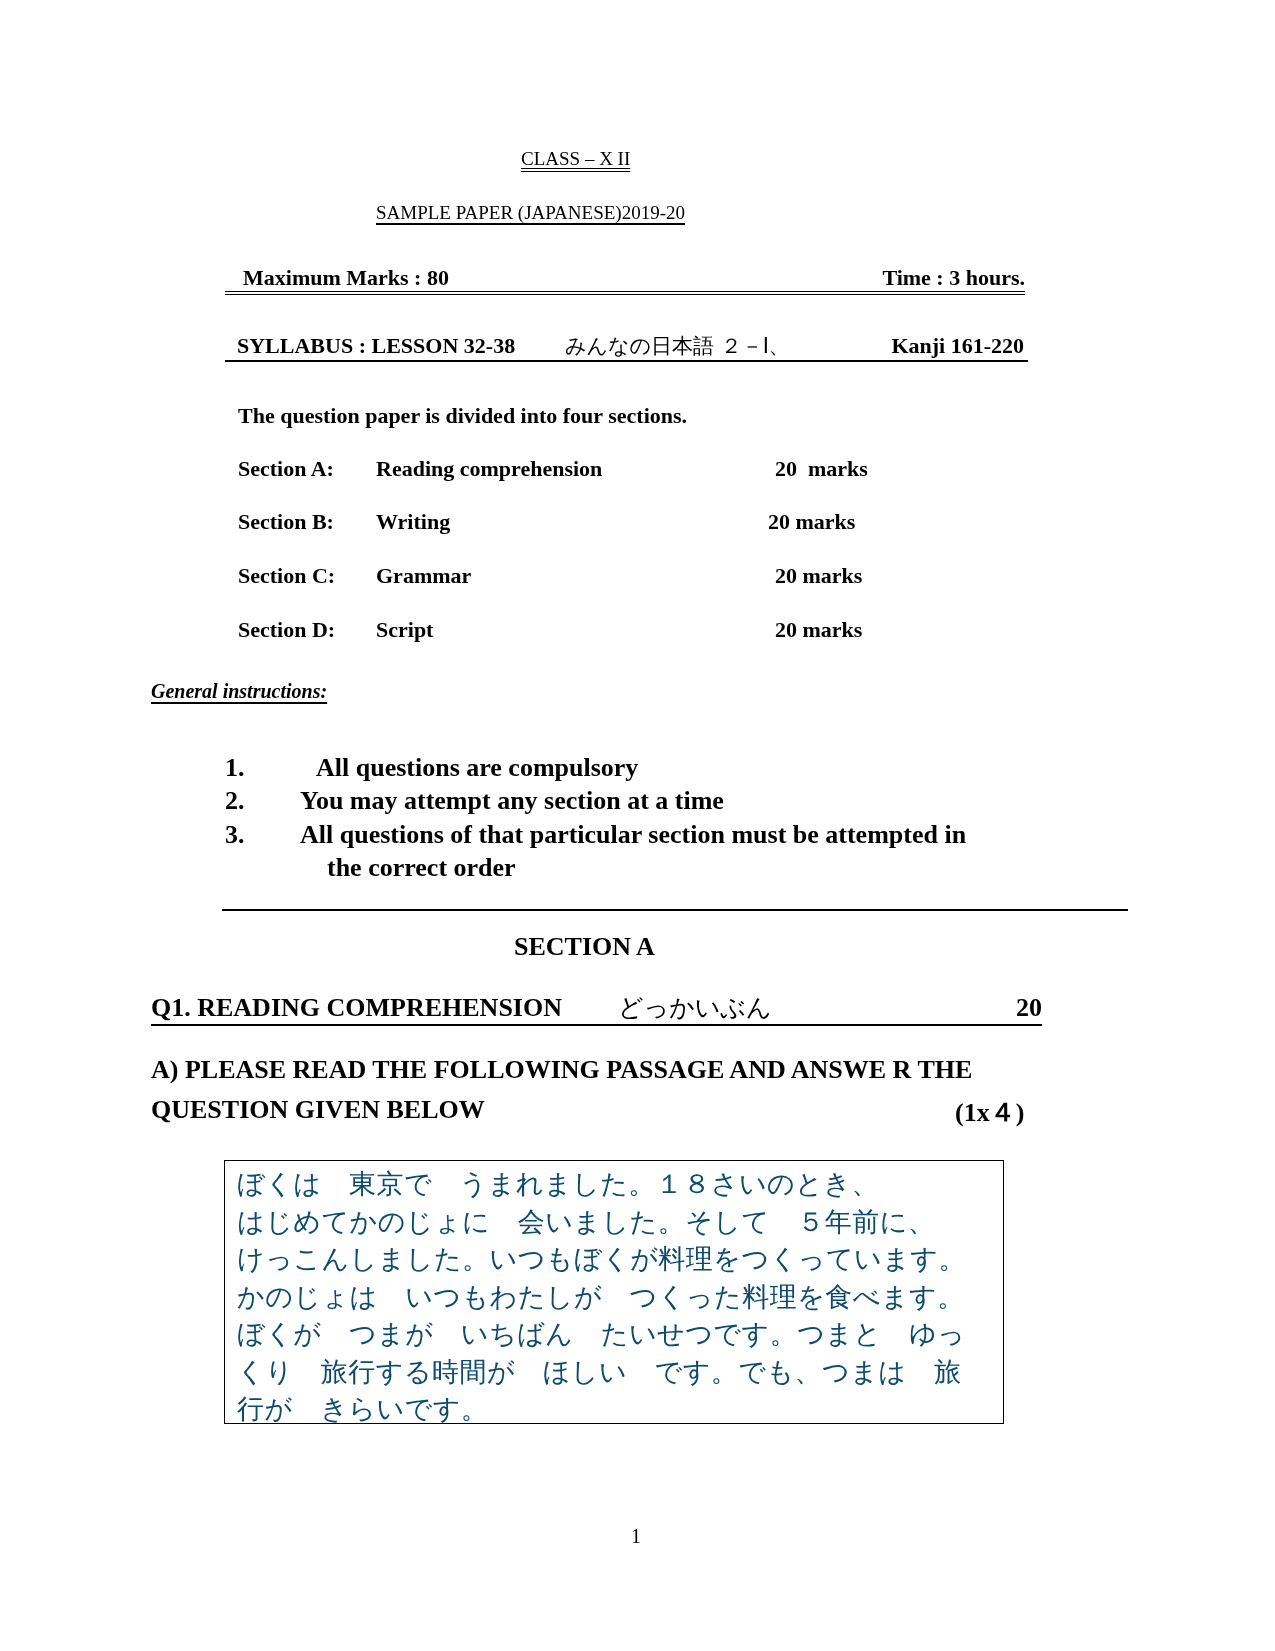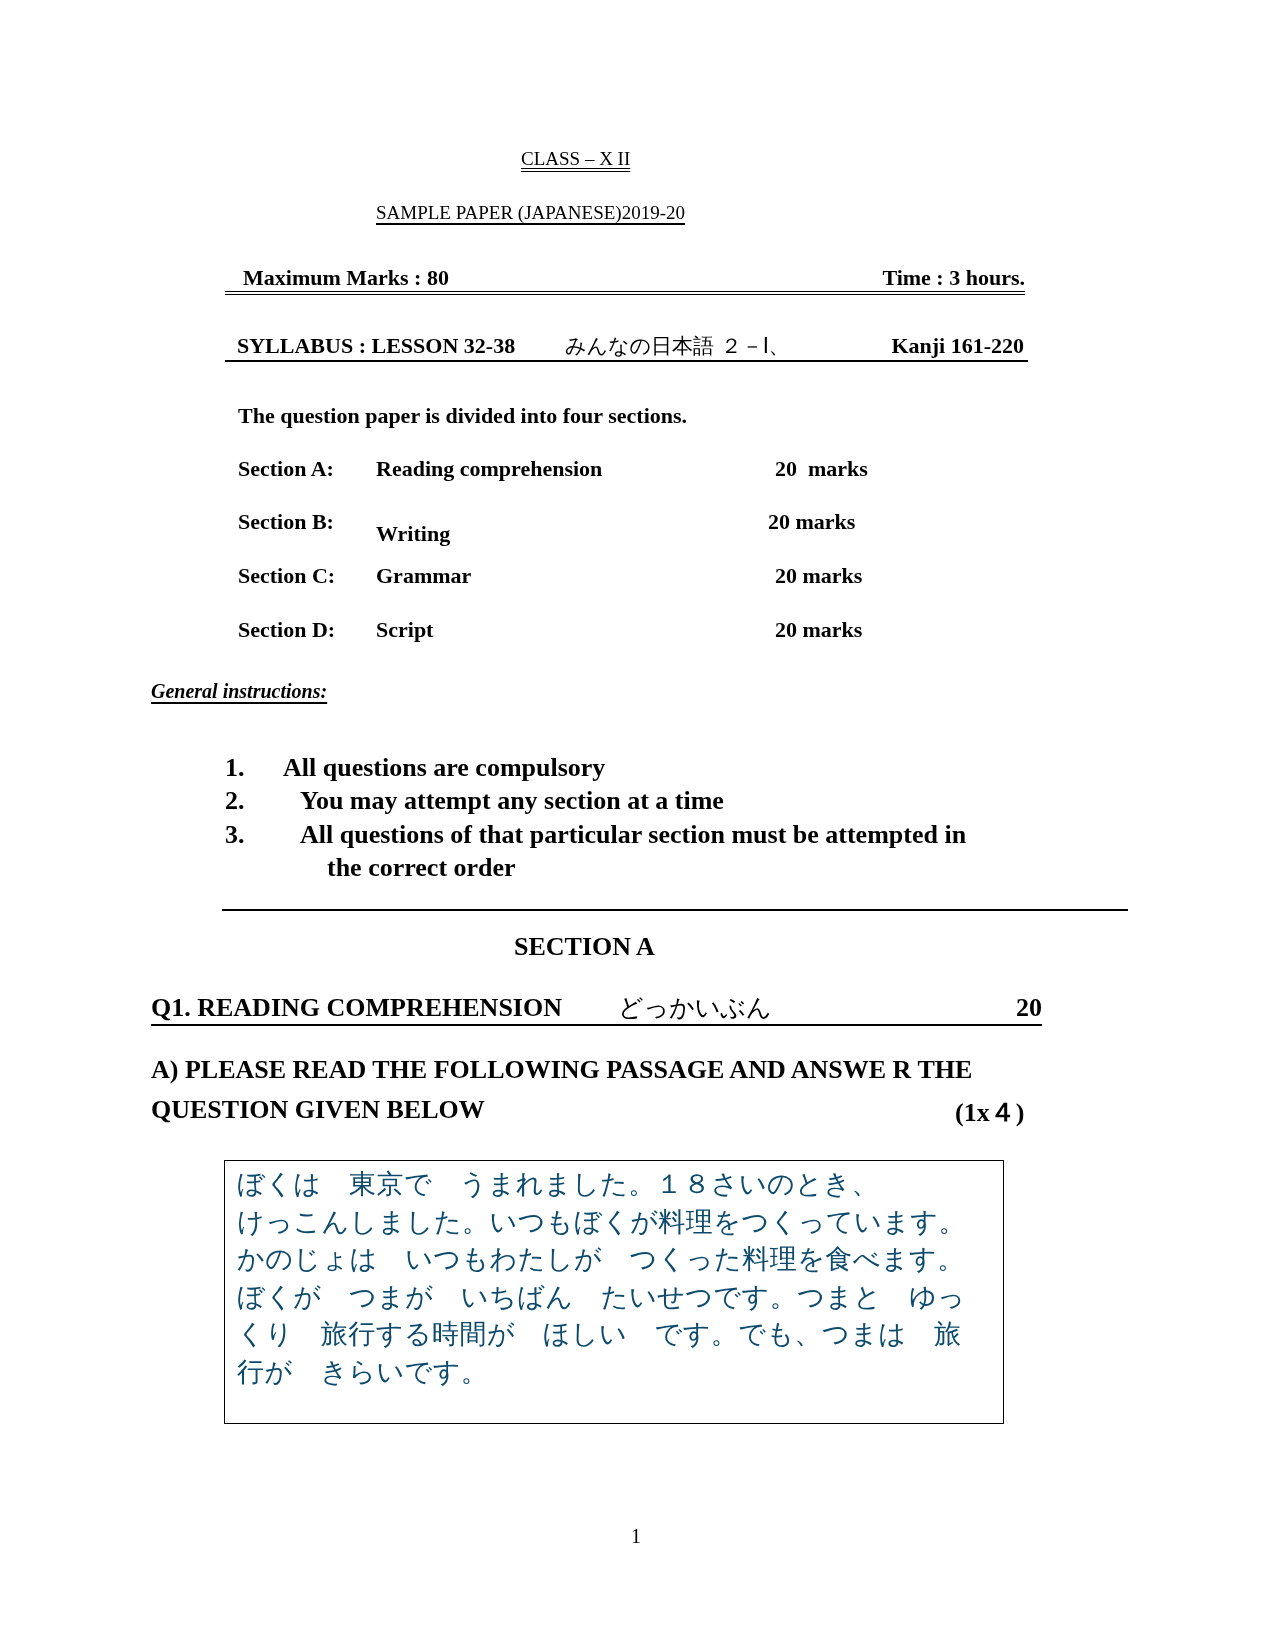--- a/index.html
+++ b/index.html
@@ -38,37 +38,37 @@
 </div>
 
 <div class="abs sec" style="left:238px; top:403px;">The question paper is divided into four sections.</div>
 
 <div>
   <div class="abs sec" style="left:238px; top:456px;">Section A:</div>
   <div class="abs sec" style="left:376px; top:456px;">Reading comprehension</div>
   <div class="abs sec" style="left:775px; top:456px; white-space:pre;">20  marks</div>
 
   <div class="abs sec" style="left:238px; top:509px;">Section B:</div>
-  <div class="abs sec" style="left:376px; top:509px;margin-top:12px;">Writing</div>
+  <div class="abs sec" style="left:376px; top:509px;">Writing</div>
   <div class="abs sec" style="left:768px; top:509px;">20 marks</div>
 
   <div class="abs sec" style="left:238px; top:563px;">Section C:</div>
   <div class="abs sec" style="left:376px; top:563px;">Grammar</div>
   <div class="abs sec" style="left:775px; top:563px;">20 marks</div>
 
   <div class="abs sec" style="left:238px; top:617px;">Section D:</div>
   <div class="abs sec" style="left:376px; top:617px;">Script</div>
   <div class="abs sec" style="left:775px; top:617px;">20 marks</div>
 </div>
 
 <div class="abs" style="left:151px; top:680px; font-size:20px; font-weight:bold; font-style:italic; text-decoration:underline; text-underline-offset:4px;">General instructions:</div>
 
 <div>
   <div class="abs instr" style="left:225px; top:753px;">1.</div>
-  <div class="abs instr" style="left:283px; top:753px;">All questions are compulsory</div>
+  <div class="abs instr" style="left:316px; top:753px;">All questions are compulsory</div>
   <div class="abs instr" style="left:225px; top:786px;">2.</div>
   <div class="abs instr" style="left:300px; top:786px;">You may attempt any section at a time</div>
   <div class="abs instr" style="left:225px; top:820px;">3.</div>
   <div class="abs instr" style="left:300px; top:820px;">All questions of that particular section must be attempted in</div>
   <div class="abs instr" style="left:327px; top:853px;">the correct order</div>
 </div>
 
 <div class="rule"></div>
 
 <div class="abs instr" style="left:514px; top:932px;">SECTION A</div>
@@ -78,20 +78,21 @@
   <span class="jp" style="position:absolute; left:467px; font-size:25px;">どっかいぶん</span>
   <span style="position:absolute; right:0;">20</span>
 </div>
 
 <div class="abs instr" style="left:151px; top:1055px;">A) PLEASE READ THE FOLLOWING PASSAGE AND ANSWE R THE</div>
 <div class="abs instr" style="left:151px; top:1095px;">QUESTION GIVEN BELOW</div>
 <div class="abs instr" style="left:955px; top:1095px;">(1x４)</div>
 
 <div class="box">
   <div class="line">ぼくは　東京で　うまれました。１８さいのとき、</div>
+  <div class="line">はじめてかのじょに　会いました。そして　５年前に、</div>
   <div class="line">けっこんしました。いつもぼくが料理をつくっています。</div>
   <div class="line">かのじょは　いつもわたしが　つくった料理を食べます。</div>
   <div class="line">ぼくが　つまが　いちばん　たいせつです。つまと　ゆっ</div>
   <div class="line">くり　旅行する時間が　ほしい　です。でも、つまは　旅</div>
   <div class="line">行が　きらいです。</div>
 </div>
 
 <div class="abs" style="left:631px; top:1525px; font-size:20px;">1</div>
 
 </body></html>

